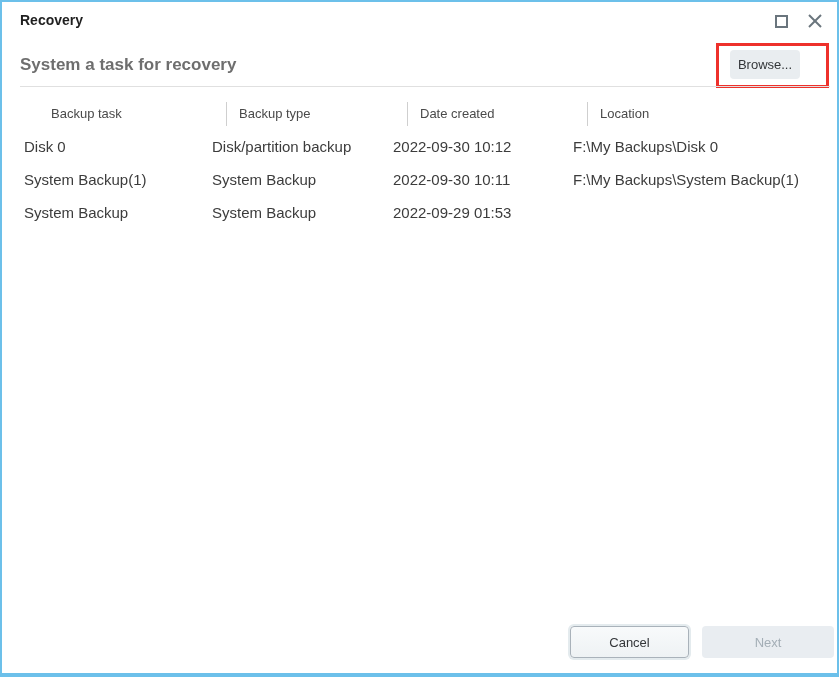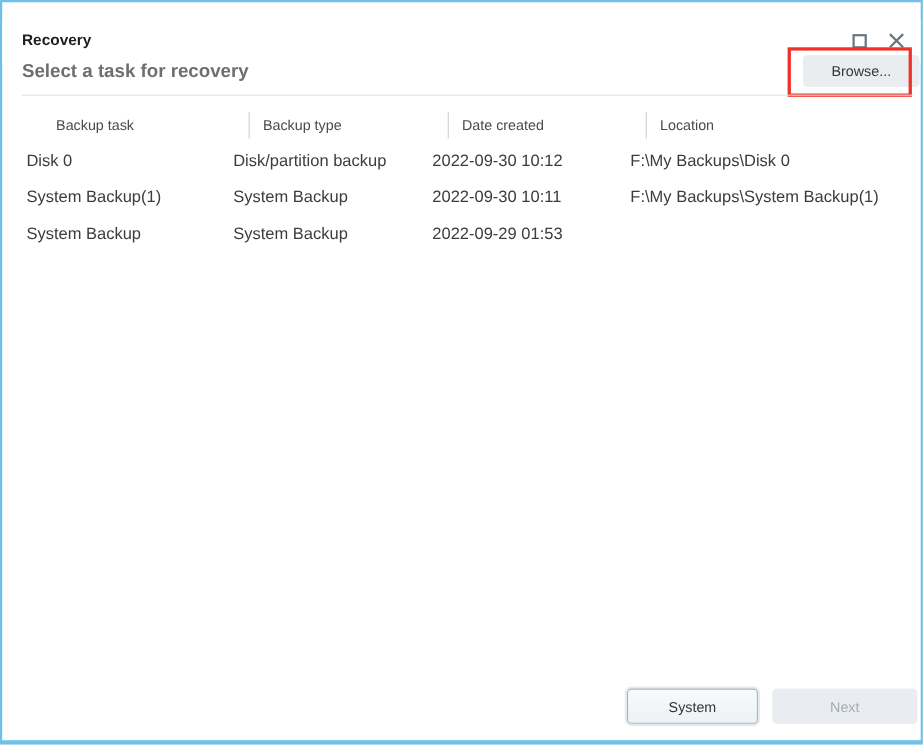--- a/index.html
+++ b/index.html
@@ -12,21 +12,21 @@
     height: 677px;
     background: #ffffff;
     border: 2px solid #6cc0ea;
     border-bottom-width: 4px;
     overflow: hidden;
   }
 
   
   .titlebar {
     position: absolute;
-    top: 16px; left: 0; right: 0;
+    top: 0; left: 0; right: 0;
     height: 40px;
     background: #ffffff;
   }
   .title {
     position: absolute;
     left: 18px; top: 10px;
     font-size: 14px;
     font-weight: 700;
     color: #1f1f1f;
   }
@@ -51,21 +51,21 @@
   .heading {
     position: absolute;
     left: 18px; top: 53px;
     font-size: 17px;
     font-weight: 700;
     color: #6e6e6e;
   }
   .browse-btn {
     position: absolute;
     left: 728px; top: 48px;
-    width: 106px; height: 29px;
+    width: 70px; height: 29px;
     background: #e9edf0;
     border: none;
     border-radius: 4px;
     font-family: "Liberation Sans", sans-serif;
     font-size: 13px;
     color: #333639;
     cursor: pointer;
   }
   .annotation-rect {
     position: absolute;
@@ -155,21 +155,21 @@
       </div>
       <div class="win-btn">
         <svg width="14" height="14" viewBox="0 0 14 14">
           <line class="close-glyph" x1="1" y1="1" x2="13" y2="13"></line>
           <line class="close-glyph" x1="13" y1="1" x2="1" y2="13"></line>
         </svg>
       </div>
     </div>
   </div>
 
-  <div class="heading">Select a task for recovery</div>
+  <div class="heading">System a task for recovery</div>
   <button class="browse-btn">Browse...</button>
   <div class="annotation-rect"></div>
   <div class="heading-divider"></div>
 
   <div class="task-table">
     <div class="t-row t-head">
       <div class="t-cell first">Backup task</div>
       <div class="t-cell"><span class="sep"></span><span>Backup type</span></div>
       <div class="t-cell"><span class="sep"></span><span>Date created</span></div>
       <div class="t-cell"><span class="sep"></span><span>Location</span></div>
@@ -188,16 +188,16 @@
         <div class="t-cell">F:\My Backups\System Backup(1)</div>
       </div>
       <div class="t-row">
         <div class="t-cell first">System Backup</div>
         <div class="t-cell">System Backup</div>
         <div class="t-cell">2022-09-29 01:53</div>
       </div>
     </div>
   </div>
 
-  <button class="cancel-btn">System</button>
+  <button class="cancel-btn">Cancel</button>
   <button class="next-btn" disabled="">Next</button>
 
 </div>
 
 </body></html>

